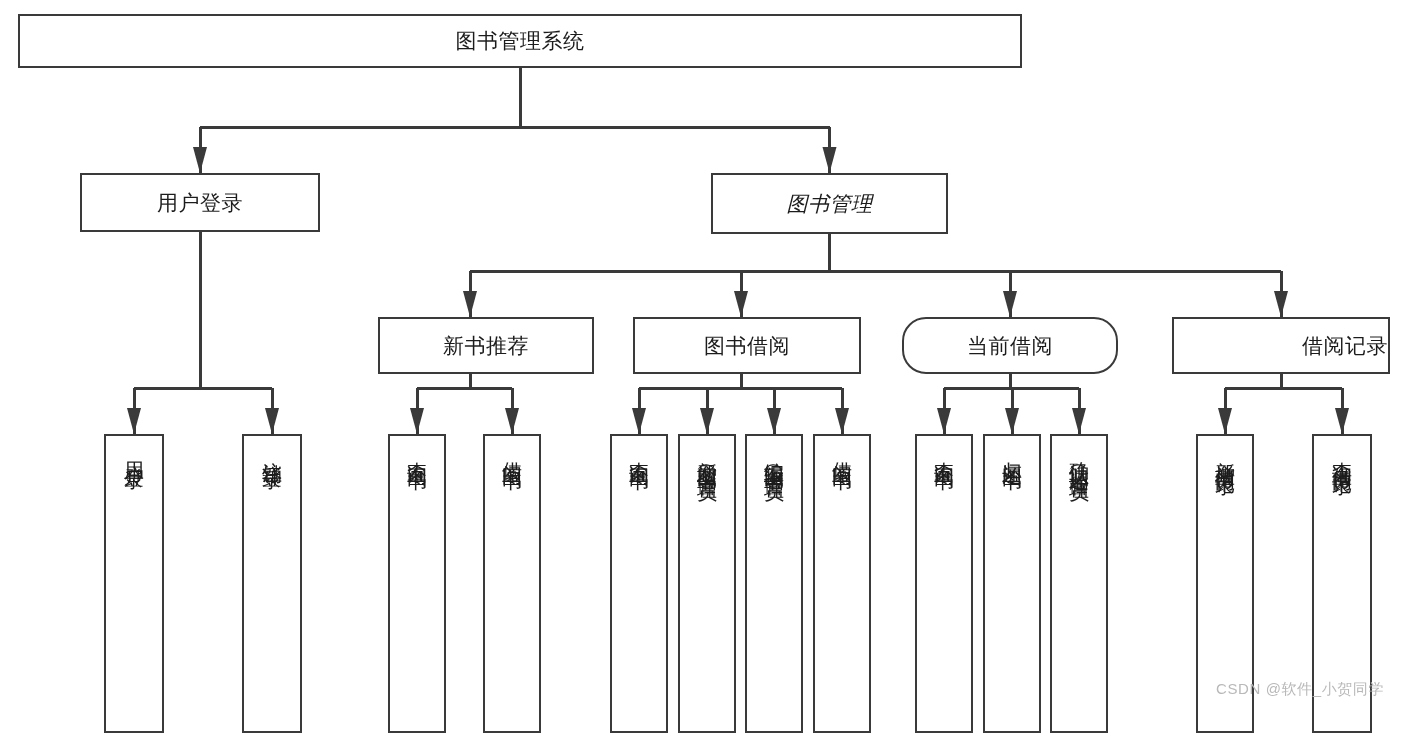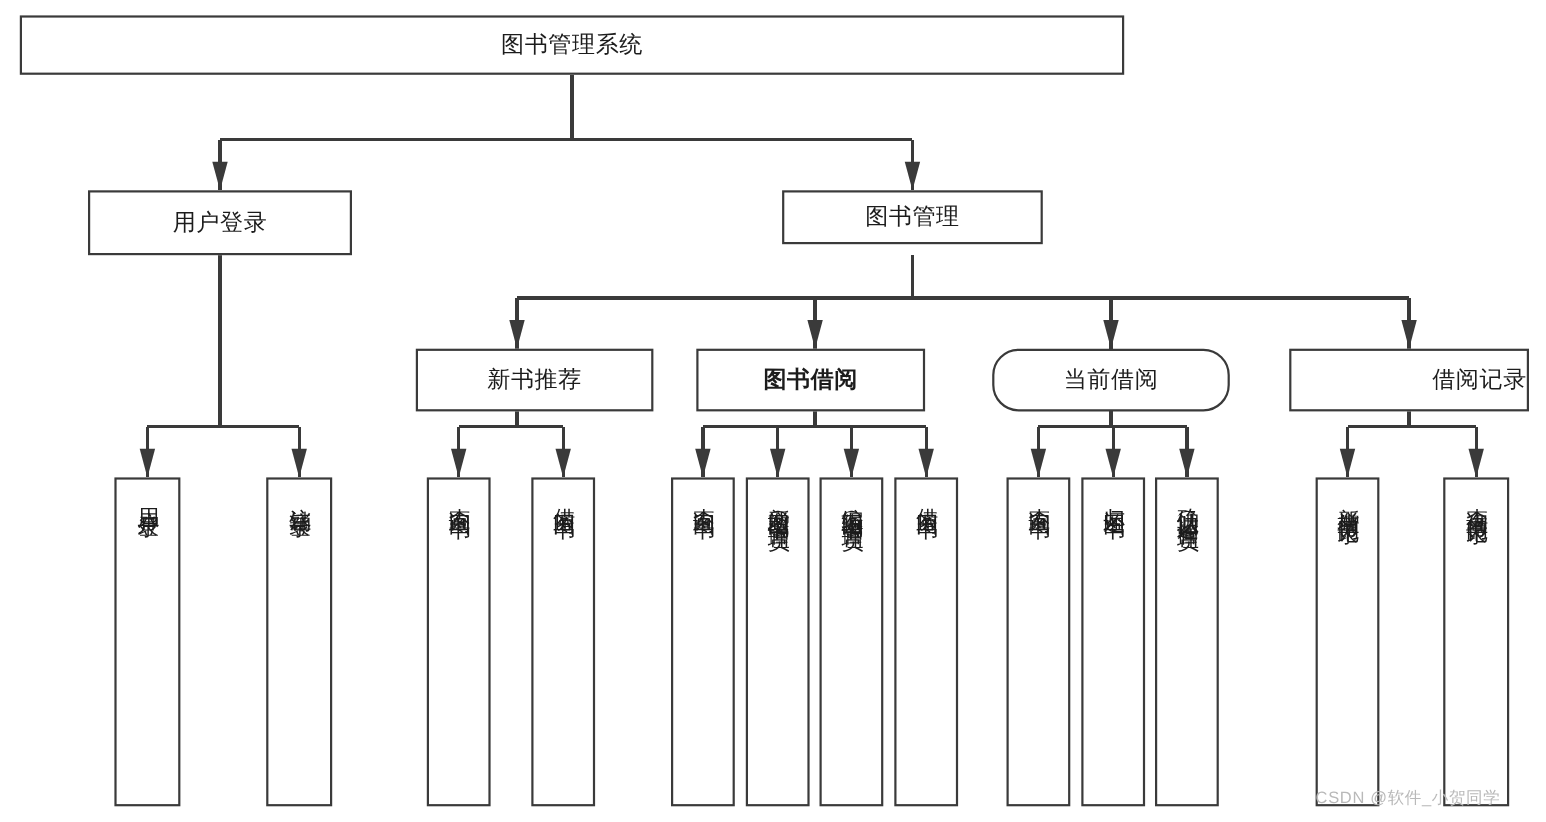--- a/index.html
+++ b/index.html
@@ -125,27 +125,27 @@
       <path d="M 1335 408 L 1349 408 L 1342 434 Z" fill="#3a3a3a"></path>
     </svg>
 
   <div id="nodes">
       <div class="node horiz level-root" style="left: 18px; top: 14px; width: 1004px; height: 54px;">
         <span class="node-label">图书管理系统</span>
       </div>
       <div class="node horiz level-2" style="left: 80px; top: 173px; width: 240px; height: 59px;">
         <span class="node-label">用户登录</span>
       </div>
-      <div class="node horiz level-2" style="left: 711px; top: 173px; width: 237px; height: 49px;">
+      <div class="node horiz level-2" style="left: 711px; top: 173px; width: 237px; height: 61px; font-style: italic;">
         <span class="node-label">图书管理</span>
       </div>
       <div class="node horiz level-3" style="left: 362px; top: 317px; width: 216px; height: 57px; margin-left: 16px;">
         <span class="node-label">新书推荐</span>
       </div>
-      <div class="node horiz level-3" style="left: 633px; top: 317px; width: 208px; height: 57px; font-weight: bold;">
+      <div class="node horiz level-3" style="left: 633px; top: 317px; width: 228px; height: 57px;">
         <span class="node-label">图书借阅</span>
       </div>
       <div class="node horiz level-3" style="left: 902px; top: 317px; width: 216px; height: 57px; border-radius: 24px;">
         <span class="node-label">当前借阅</span>
       </div>
       <div class="node horiz level-3" style="left: 1172px; top: 317px; width: 218px; height: 57px; justify-content: flex-end;">
         <span class="node-label">借阅记录</span>
       </div>
       <div class="node vert level-leaf" style="left: 104px; top: 434px; width: 60px; height: 299px;">
         <span class="node-label">用户登录</span>
@@ -181,15 +181,15 @@
         <span class="node-label">确认归还（管理员）</span>
       </div>
       <div class="node vert level-leaf" style="left: 1196px; top: 434px; width: 58px; height: 299px;">
         <span class="node-label">新增借阅记录</span>
       </div>
       <div class="node vert level-leaf" style="left: 1312px; top: 434px; width: 60px; height: 299px;">
         <span class="node-label">查询借阅记录</span>
       </div>
     </div>
 
-  <div class="watermark" style="left: 1196px; top: 716px;">CSDN @软件_小贺同学</div>
+  <div class="watermark" style="left: 1196px; top: 680px; padding-left: 20px;">CSDN @软件_小贺同学</div>
 
 </div>
 
 </body></html>

